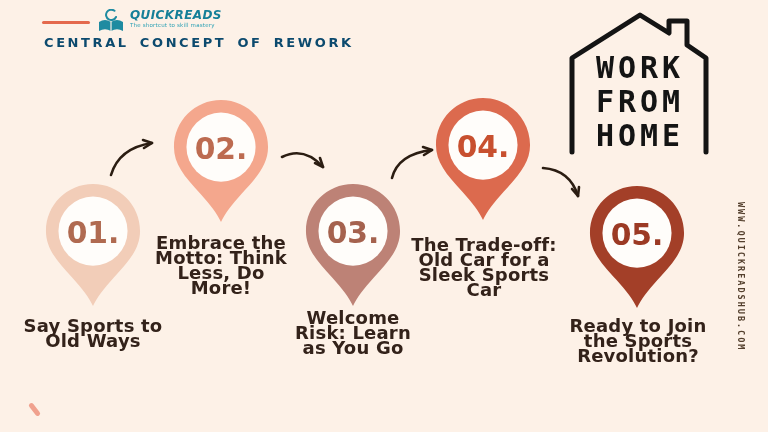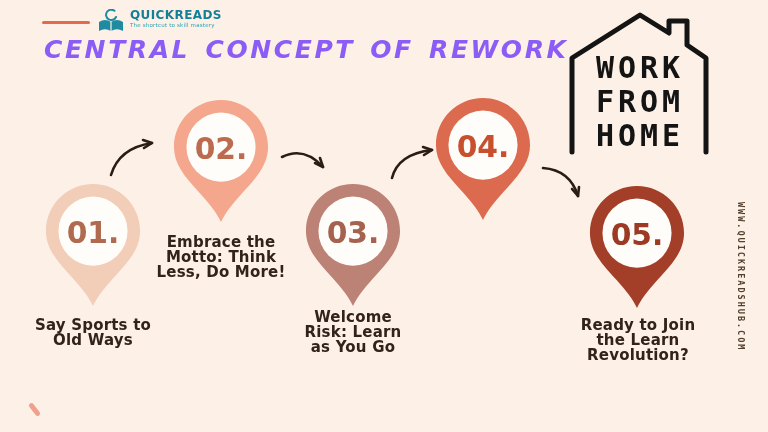--- a/index.html
+++ b/index.html
@@ -5,38 +5,38 @@
   html,body{margin:0;padding:0;background:#888;}
   #canvas{
     position:relative;width:768px;height:432px;overflow:hidden;
     background:#fdf1e7;font-family:"DejaVu Sans",sans-serif;
   }
   
   #accent-line{position:absolute;left:42px;top:21px;width:48px;height:3px;background:#e4694d;border-radius:2px;}
   #logo{position:absolute;left:96px;top:9px;display:flex;align-items:flex-start;}
   #logo svg{display:block;}
   #logo-texts{margin-left:4px;}
-  #logo-name{font-size:12px;font-weight:bold;color:#157f98;letter-spacing:.4px;line-height:13px;}
+  #logo-name{font-size:12px;font-weight:bold;color:#157f98;letter-spacing:.4px;line-height:13px;font-style:italic;}
   #logo-tagline{font-size:5.5px;color:#2ba0b4;letter-spacing:.2px;line-height:7px;}
   #page-title{
-    position:absolute;left:44px;top:35px;font-size:25px;font-weight:bold;
-    color:#8b5cf6;letter-spacing:2.6px;word-spacing:4px;font-style:italic;
+    position:absolute;left:44px;top:35px;font-size:13px;font-weight:bold;
+    color:#0c4a6e;letter-spacing:2.6px;word-spacing:4px;
   }
   
   #wfh{position:absolute;left:566px;top:10px;}
   #wfh path{fill:none;stroke:#141414;stroke-width:5;stroke-linejoin:round;stroke-linecap:round;}
   #wfh text{font-family:"DejaVu Sans Mono",monospace;font-weight:bold;font-size:30px;
     letter-spacing:4px;fill:#141414;text-anchor:middle;}
   
   .pin{position:absolute;width:96px;height:125px;}
   .pin text{font-family:"DejaVu Sans",sans-serif;font-weight:bold;font-size:31px;
     text-anchor:middle;dominant-baseline:central;}
   .step-label{
     position:absolute;width:150px;text-align:center;font-weight:bold;
-    font-size:15px;line-height:15px;color:#33221a;white-space:pre-line;
+    font-size:18px;line-height:15px;color:#33221a;white-space:pre-line;
     letter-spacing:.2px;
   }
   
   .arrow{position:absolute;}
   .arrow path{fill:none;stroke:#2b1d12;stroke-width:2.6;stroke-linecap:round;stroke-linejoin:round;}
   
   #site-url{
     position:absolute;left:736px;top:202px;height:200px;
     writing-mode:vertical-rl;font-size:8.5px;font-weight:bold;color:#54402e;
     letter-spacing:2px;font-family:"DejaVu Sans Mono",monospace;
@@ -106,22 +106,25 @@
   </svg>
 
   <div class="step-label" style="left:18px;top:318px">Say Sports to
 Old Ways</div>
   <div class="step-label" style="left:146px;top:235px">Embrace the
 Motto: Think
 Less, Do More!</div>
   <div class="step-label" style="left:278px;top:310px">Welcome
 Risk: Learn
 as You Go</div>
+  <div class="step-label" style="left:409px;top:237px">The Trade-off:
+Old Car for a
+Sleek Sports Car</div>
   <div class="step-label" style="left:563px;top:318px">Ready to Join
-the Learn
+the Sports
 Revolution?</div>
 
   <svg class="arrow" style="left:106px;top:136px" width="56" height="44">
     <path d="M5 39 Q13 12 46 7"></path>
     <path d="M38 12 L46 7 L37 4"></path>
   </svg>
   <svg class="arrow" style="left:278px;top:146px" width="56" height="32">
     <path d="M4 11 Q26 0 45 21"></path>
     <path d="M37 17 L45 21 L42 12"></path>
   </svg>

